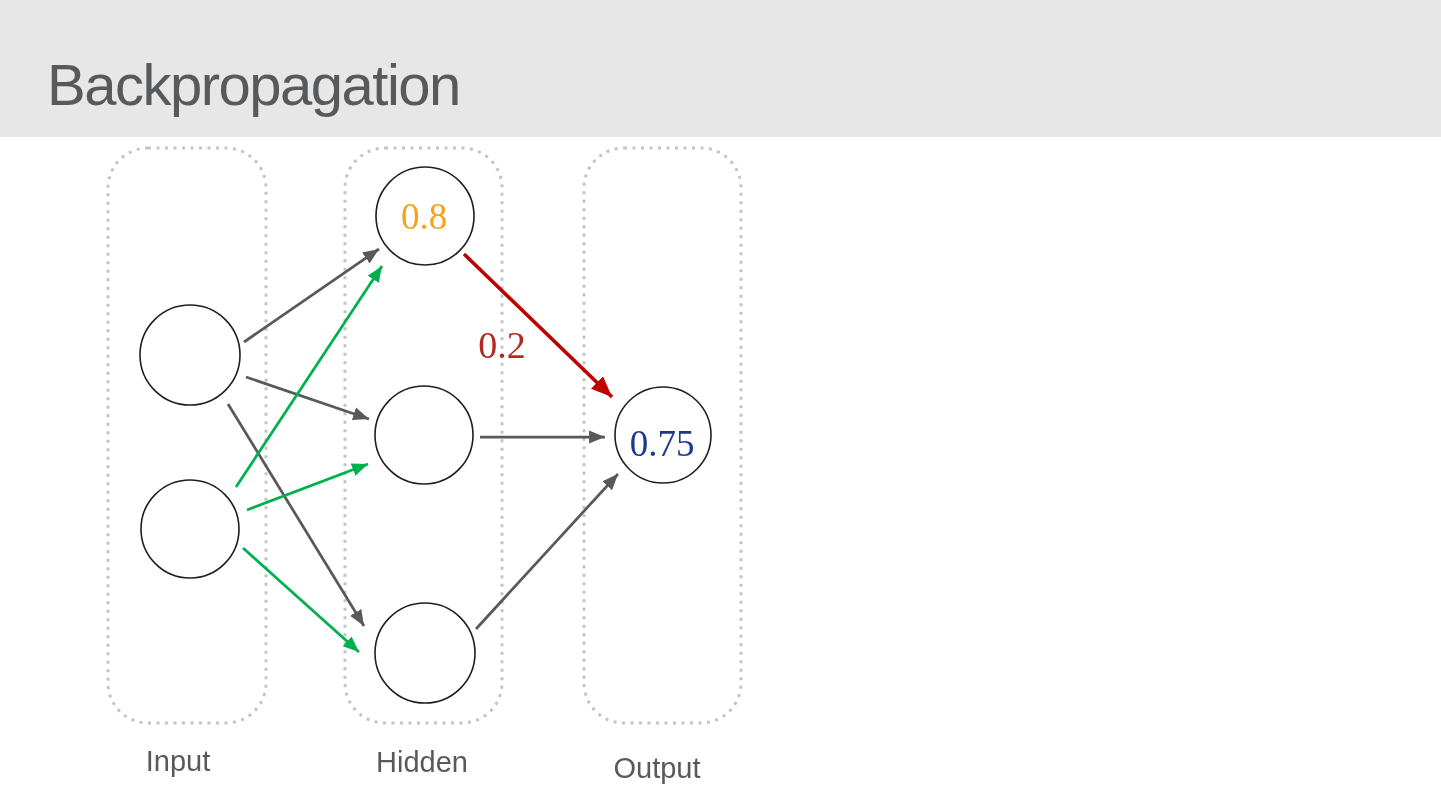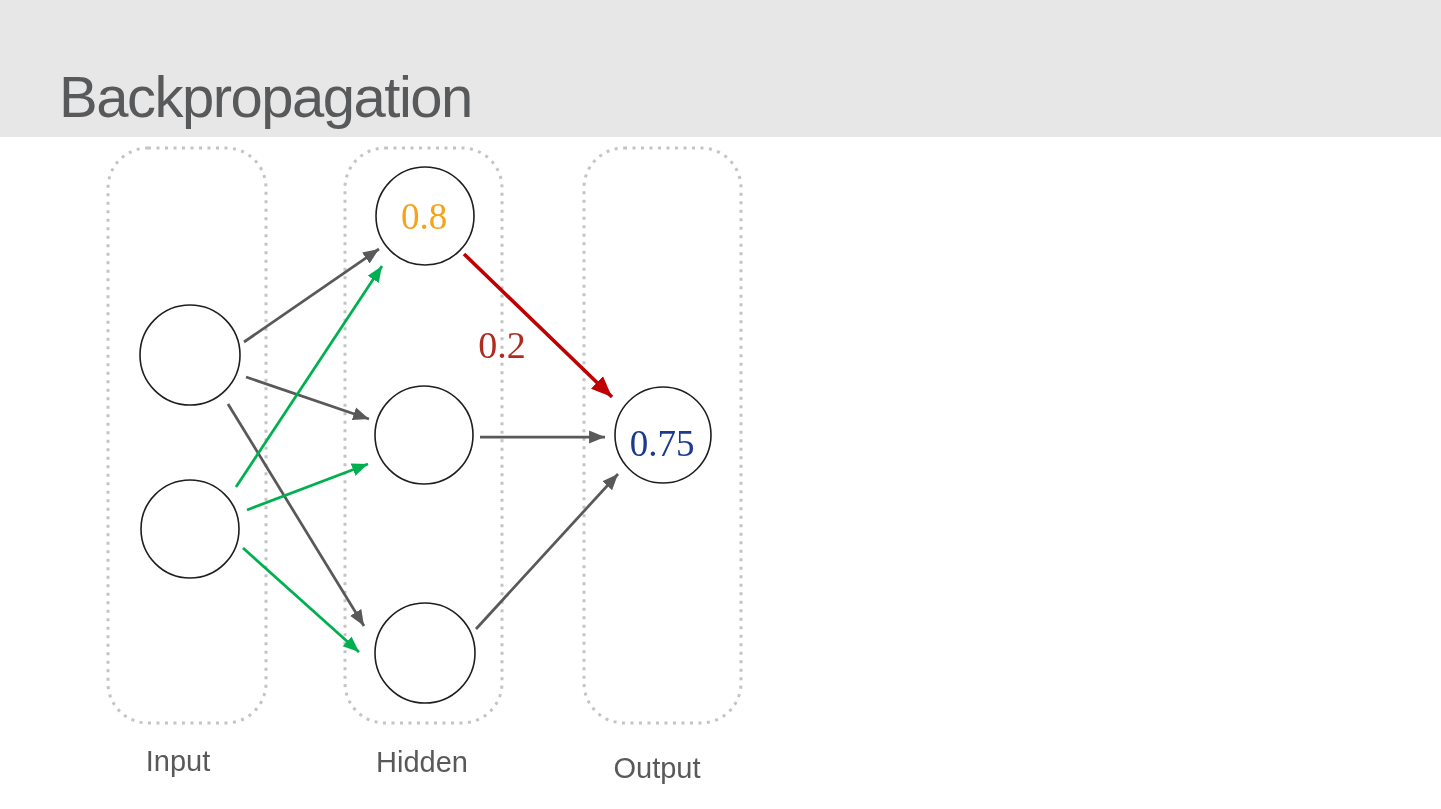--- a/index.html
+++ b/index.html
@@ -4,21 +4,21 @@
 <style>
   html,body { margin:0; padding:0; }
   body {
     width:1441px; height:809px; position:relative; overflow:hidden;
     background:#ffffff; font-family:"Liberation Sans", sans-serif;
   }
   .title-bar {
     position:absolute; left:0; top:0; width:1441px; height:137px;
   }
   .title-bar h1 {
-    margin:12px; padding:56px 0 0 47px;
+    margin:0; padding:56px 0 0 47px;
     font-size:58px; font-weight:normal; letter-spacing:-1.5px; line-height:1;
   }
   svg.diagram { position:absolute; left:0; top:0; }
   .col-label {
     font-family:"Liberation Sans", sans-serif; font-size:29px;
     text-anchor:middle;
   }
   .node-value {
     font-family:"Liberation Serif", serif; font-size:37px;
     text-anchor:middle;

